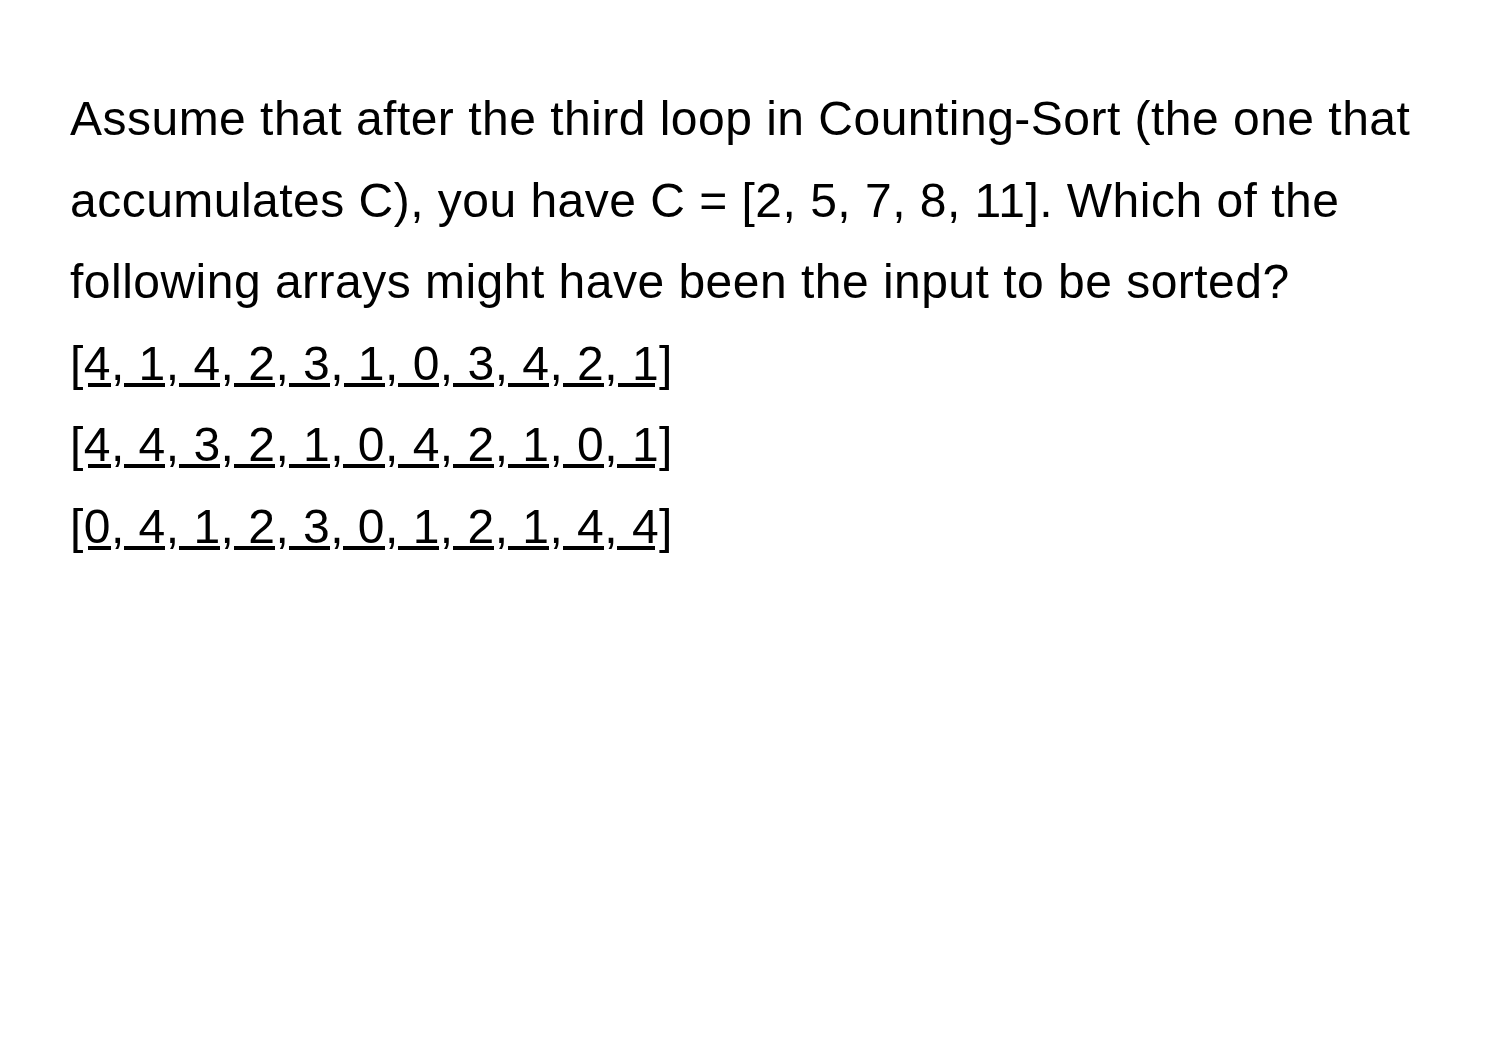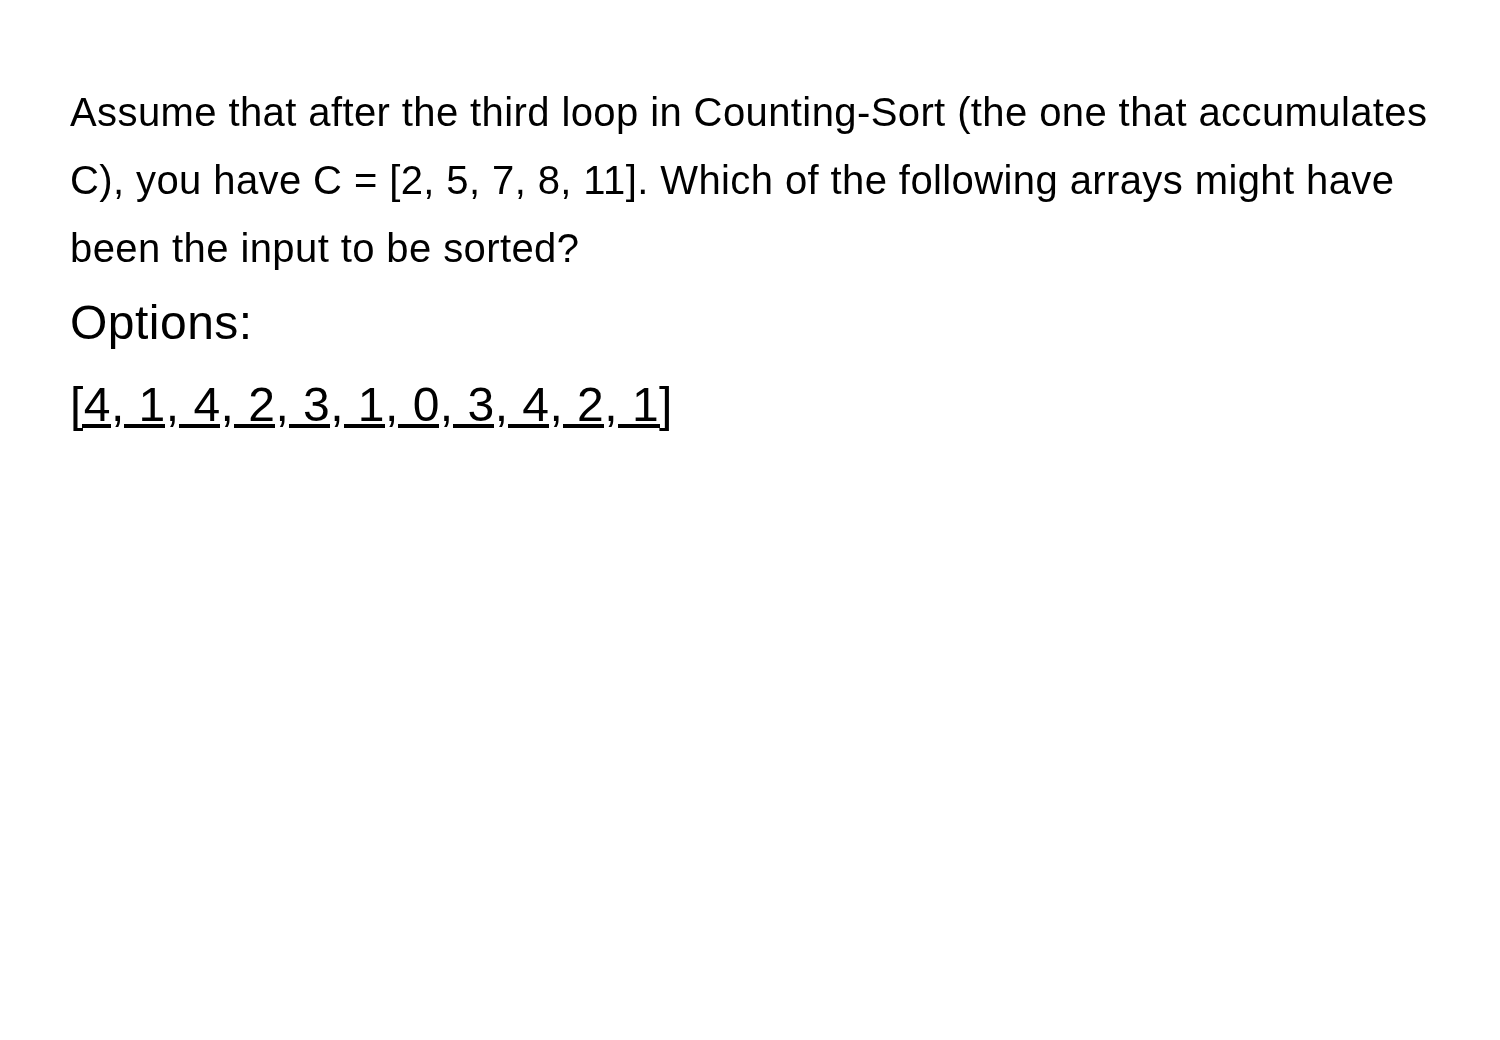--- a/index.html
+++ b/index.html
@@ -11,21 +11,21 @@
     width: 1500px;
     height: 1040px;
     background: #ffffff;
     font-family: -apple-system, BlinkMacSystemFont, "Segoe UI", Helvetica, Arial, sans-serif;
     color: #000000;
   }
   .page {
     padding: 78px 70px 70px 70px;
   }
   .question-paragraph {
-    font-size: 40px;
+    font-size: 48px;
     line-height: 1.7;
     font-weight: 400;
     letter-spacing: 0.01em;
   }
   .options-label {
     font-size: 48px;
     line-height: 1.7;
     font-weight: 400;
     letter-spacing: 0.01em;
     margin-top: 0;
@@ -36,15 +36,16 @@
     font-weight: 400;
     letter-spacing: 0.01em;
     text-decoration: underline;
   }
 </style>
 </head>
 <body>
 
 <div class="page">
   <p class="question-paragraph">Assume that after the third loop in Counting-Sort (the one that accumulates C), you have C = [2, 5, 7, 8, 11]. Which of the following arrays might have been the input to be sorted?</p>
-  <p class="options-label">Options:</p>
   <p class="option-line">[4, 1, 4, 2, 3, 1, 0, 3, 4, 2, 1]</p>
+  <p class="option-line">[4, 4, 3, 2, 1, 0, 4, 2, 1, 0, 1]</p>
+  <p class="option-line">[0, 4, 1, 2, 3, 0, 1, 2, 1, 4, 4]</p>
 </div>
 
 </body></html>

